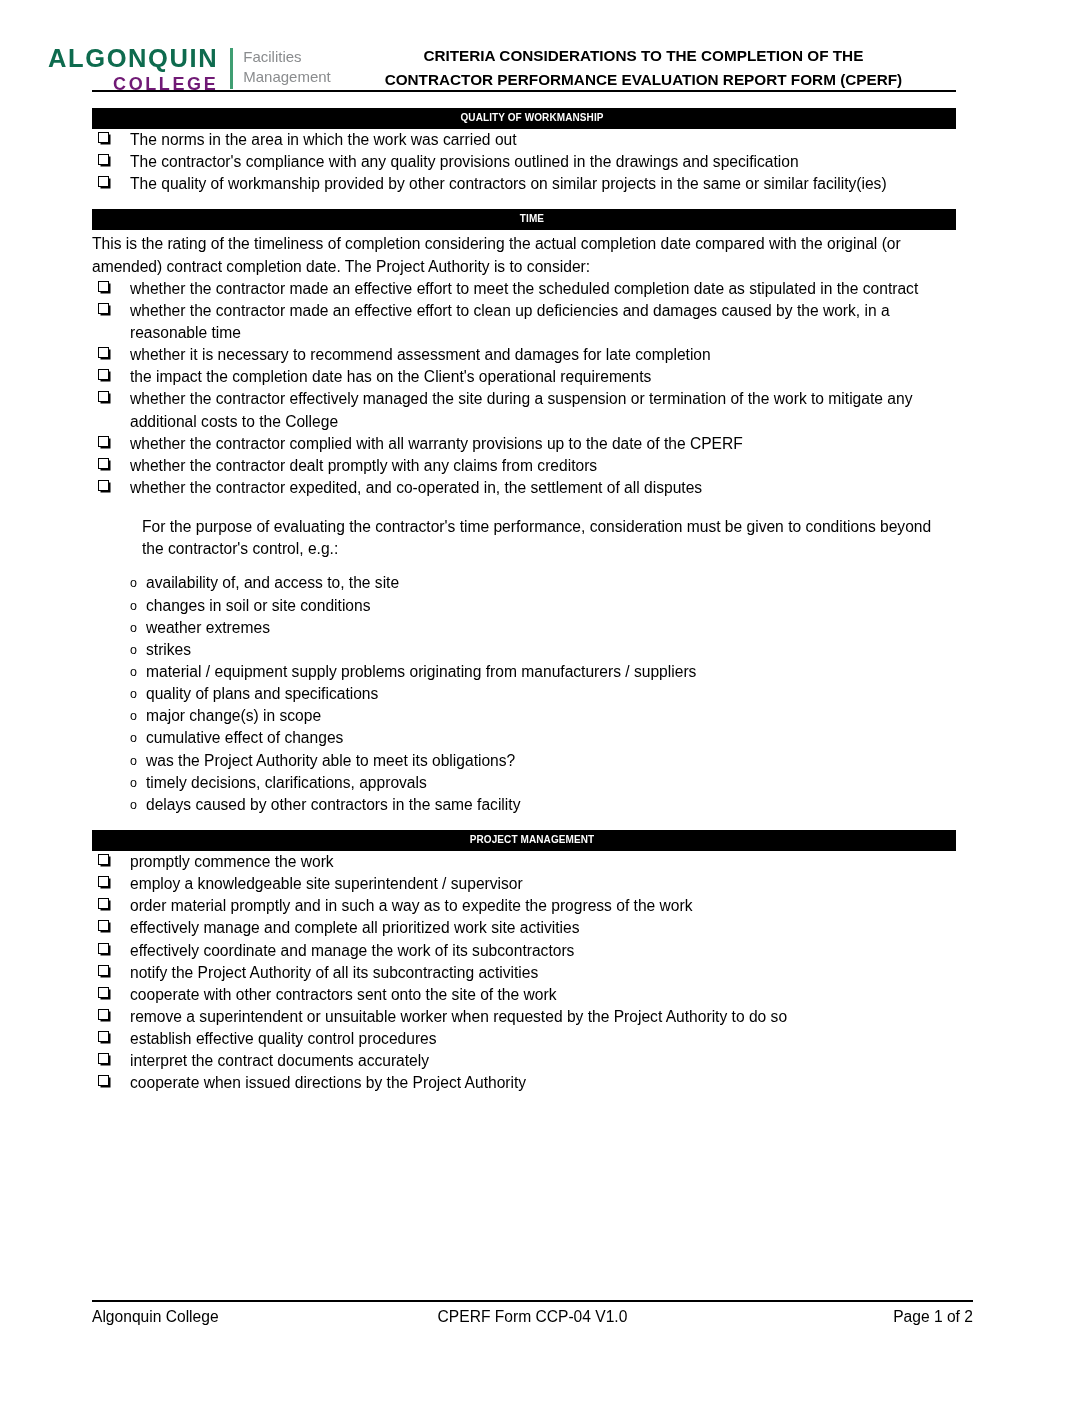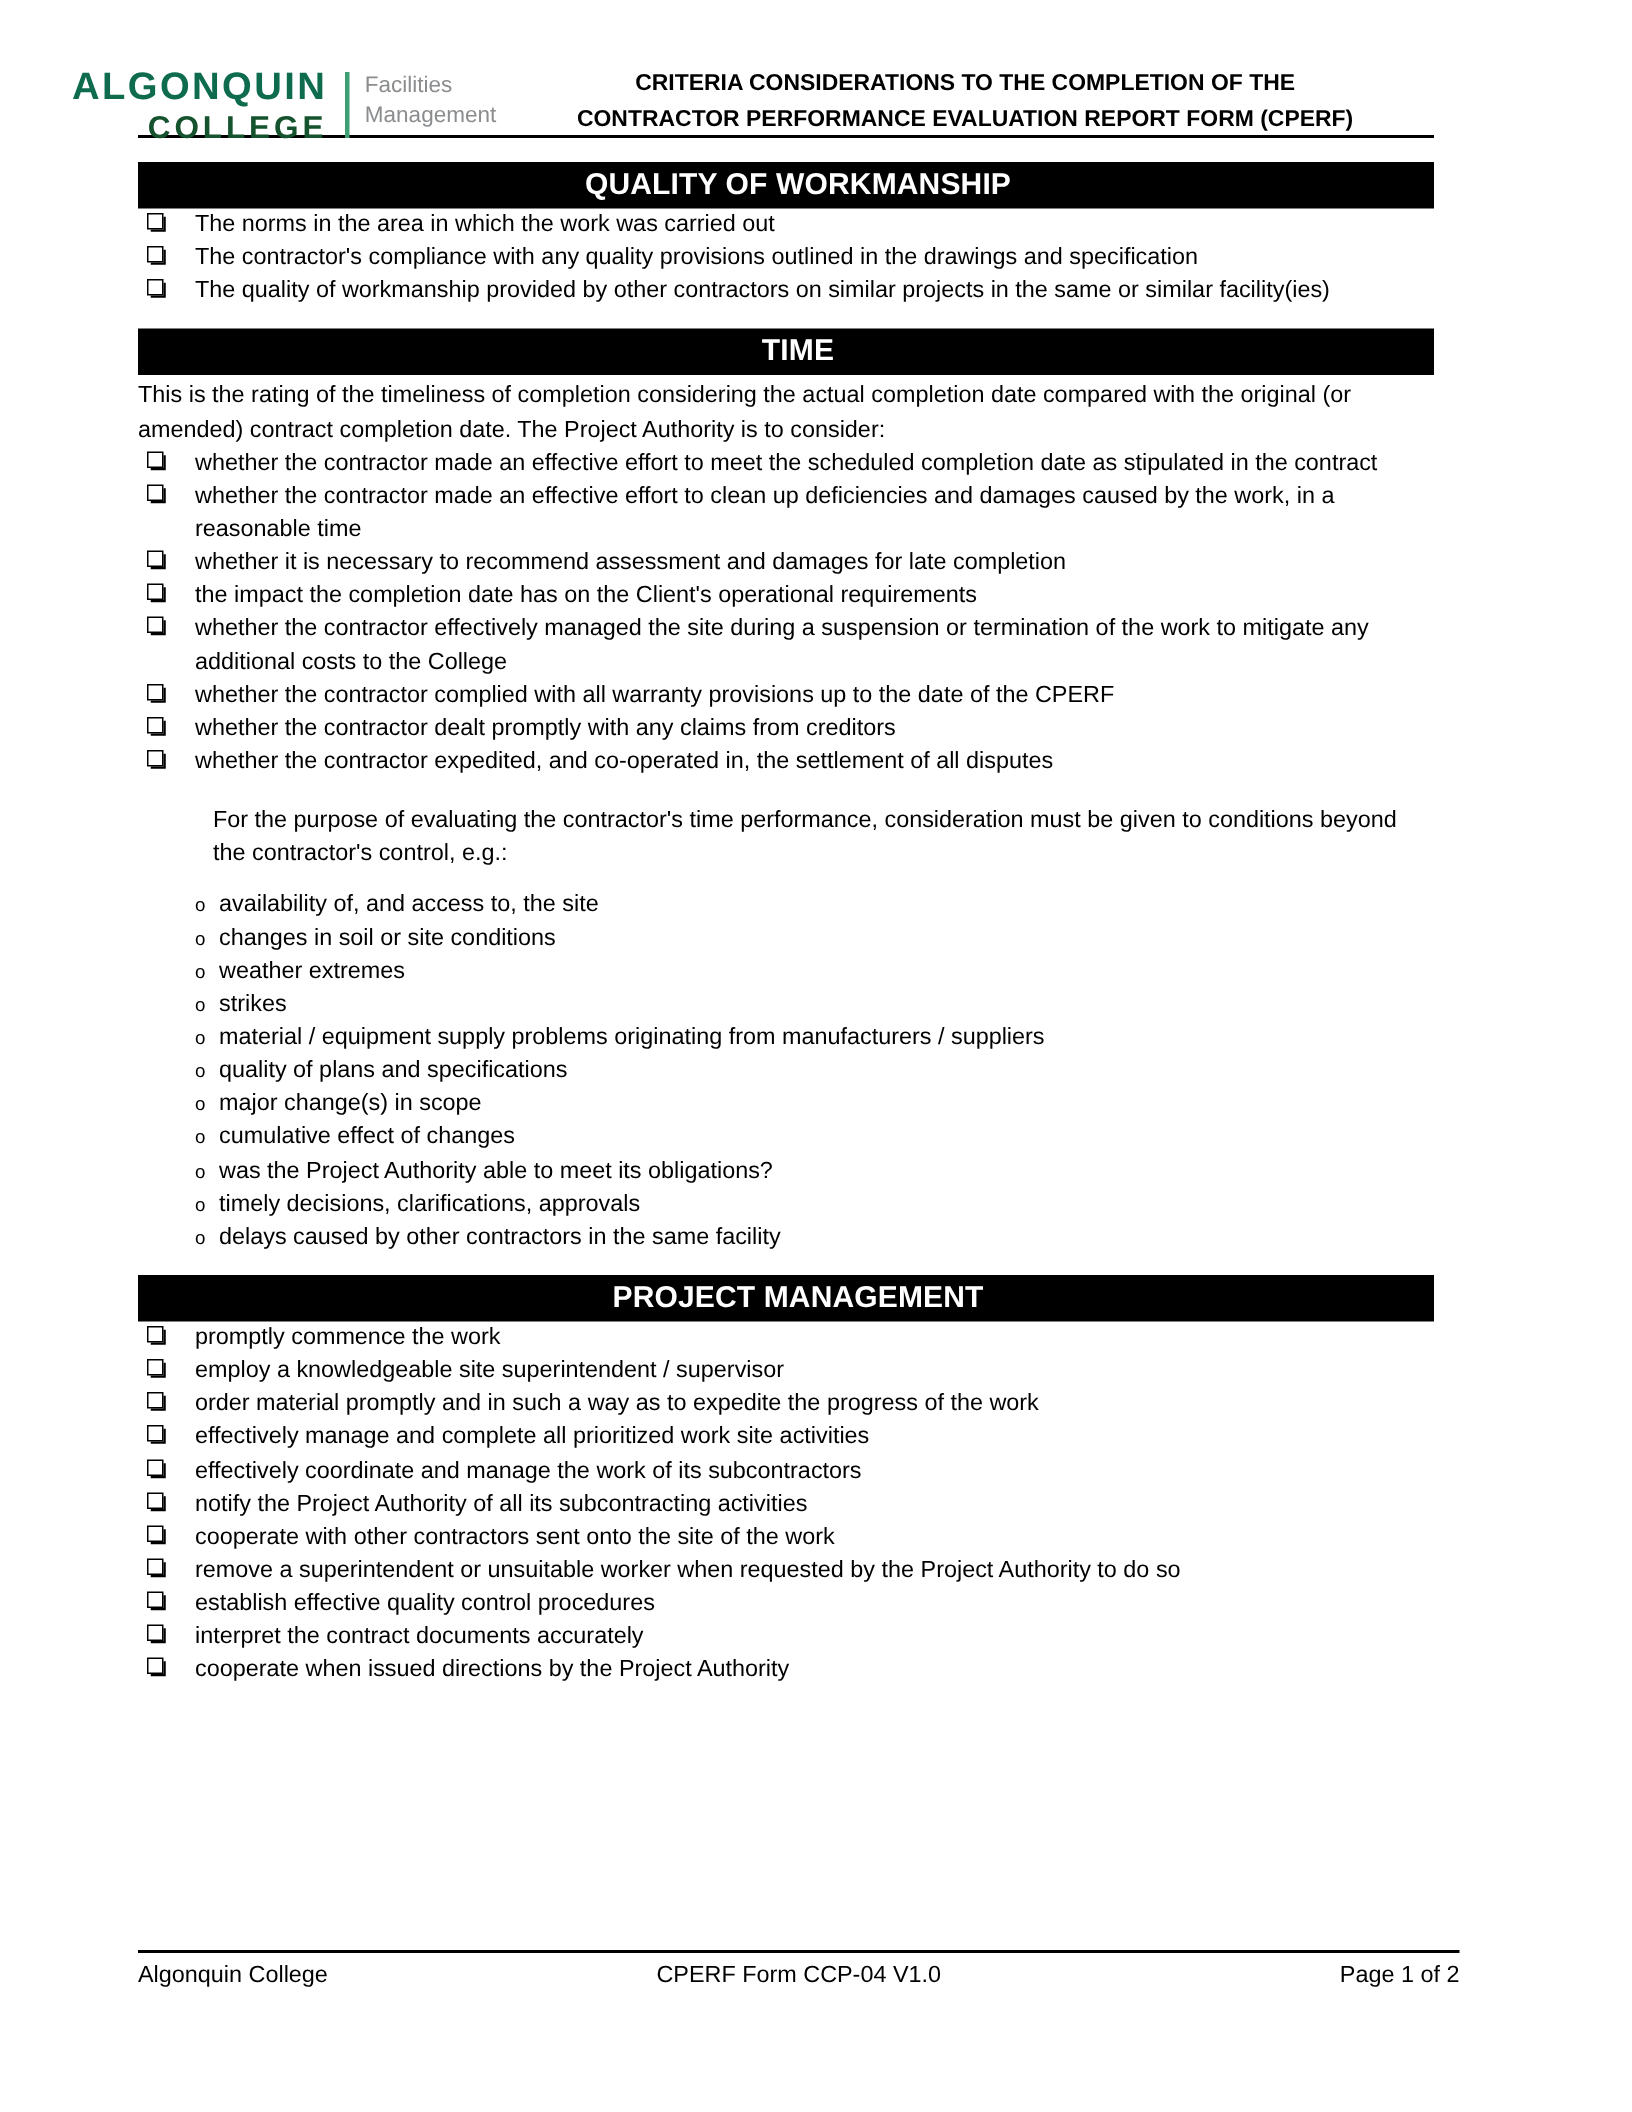--- a/index.html
+++ b/index.html
@@ -43,23 +43,23 @@
   .logo-alg {
     font-family: "Liberation Sans", sans-serif;
     font-weight: bold;
     font-size: 25.5px;
     letter-spacing: 1.6px;
     color: #0e6b4e;
   }
   .logo-col {
     font-family: "Liberation Sans", sans-serif;
     font-weight: bold;
-    font-size: 21px;
+    font-size: 18px;
     letter-spacing: 2.6px;
-    color: #14532d;
+    color: #701a75;
     text-align: right;
     margin-top: 3px;
   }
   .logo-divider {
     width: 3px;
     align-self: stretch;
     background: #3f9e72;
     margin: 2px 10px 4px 12px;
   }
   .logo-sub {
@@ -87,21 +87,21 @@
   }
 
   
   .content {
     padding: 0 28px 0 92px;
   }
   .section-bar {
     background: #000000;
     color: #ffffff;
     font-weight: bold;
-    font-size: 20px;
+    font-size: 10px;
     text-align: center;
     line-height: 1.0;
     padding: 5px 0 6px 16px;
     margin-top: 14px;
     letter-spacing: 0.1px;
   }
   .section-bar.first { margin-top: 16px; }
 
   .para {
     font-size: 15.6px;

